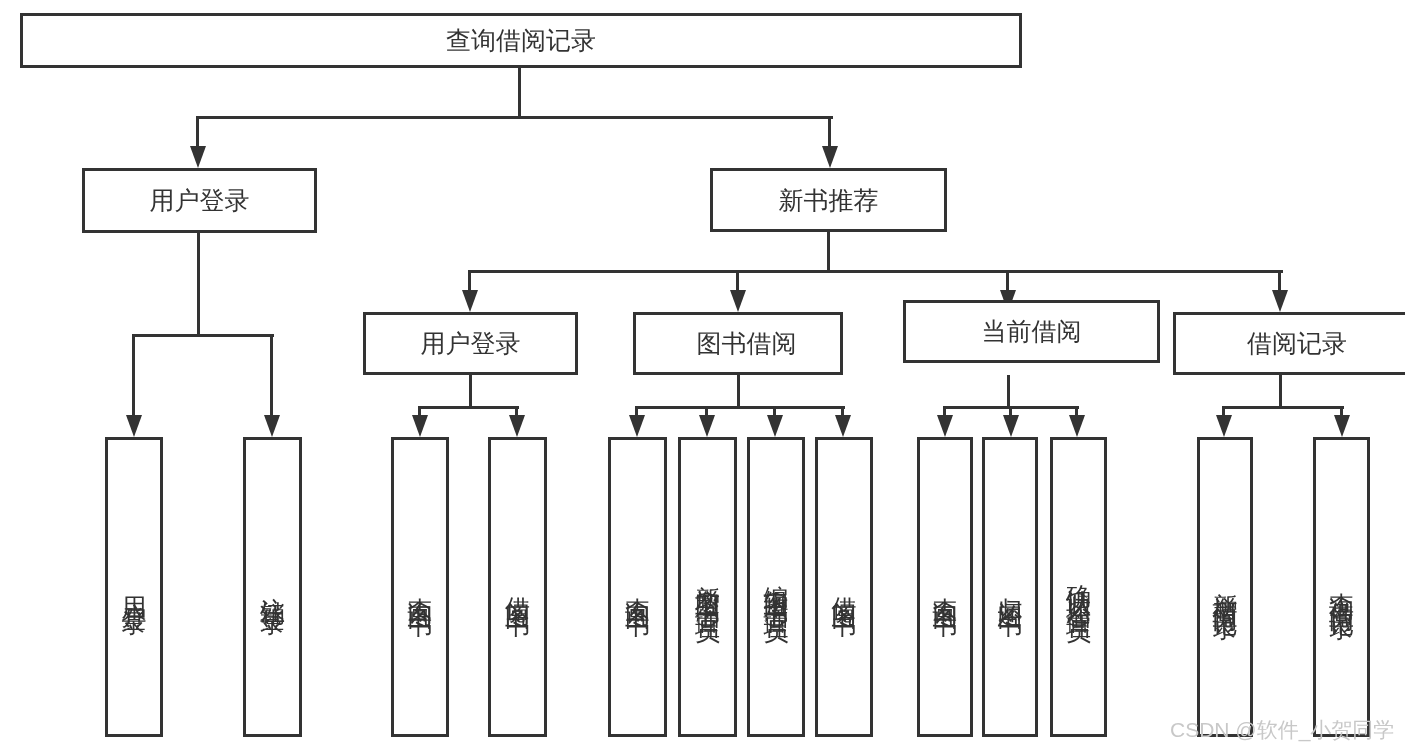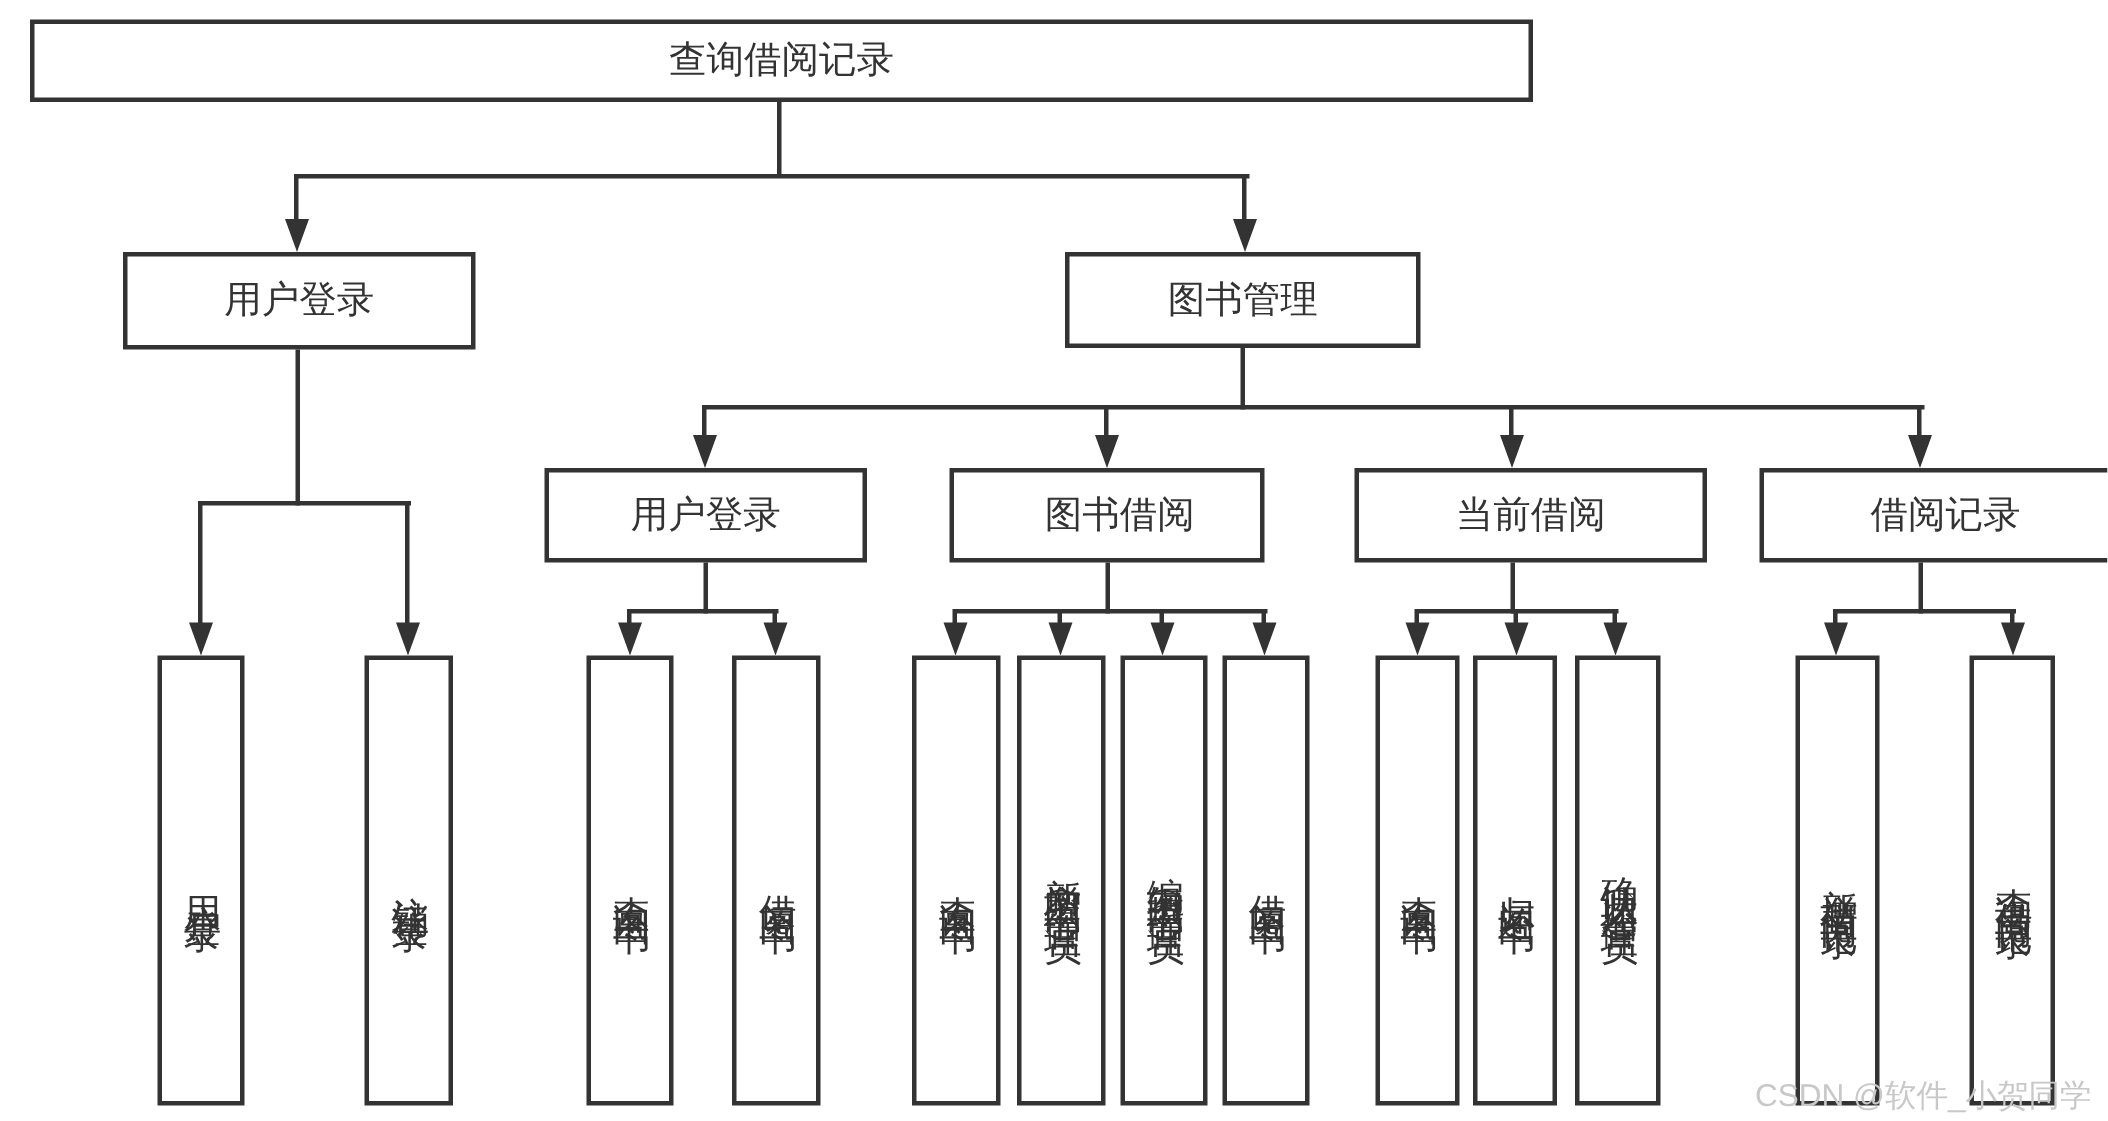--- a/index.html
+++ b/index.html
@@ -55,21 +55,21 @@
   <div class="node" style="left:20px;top:13px;width:1002px;height:55px;">查询借阅记录</div>
 
   <div class="vline" style="left:518px;top:68px;height:50px;"></div>
   <div class="hline" style="left:197px;top:116px;width:636px;"></div>
   <div class="vline" style="left:196px;top:116px;height:32px;"></div>
   <div class="arrow" style="left:190px;top:146px;"></div>
   <div class="vline" style="left:828px;top:116px;height:32px;"></div>
   <div class="arrow" style="left:822px;top:146px;"></div>
 
   <div class="node" style="left:82px;top:168px;width:235px;height:65px;">用户登录</div>
-  <div class="node" style="left:710px;top:168px;width:237px;height:64px;">图书管理</div>
+  <div class="node" style="left:710px;top:168px;width:237px;height:64px;">新书推荐</div>
 
   <div class="vline" style="left:197px;top:233px;height:104px;"></div>
   <div class="hline" style="left:133px;top:334px;width:141px;"></div>
   <div class="vline" style="left:132px;top:334px;height:85px;"></div>
   <div class="arrow" style="left:126px;top:415px;"></div>
   <div class="vline" style="left:270px;top:334px;height:85px;"></div>
   <div class="arrow" style="left:264px;top:415px;"></div>
 
   <div class="vline" style="left:827px;top:232px;height:41px;"></div>
   <div class="hline" style="left:469px;top:270px;width:814px;"></div>
@@ -77,21 +77,21 @@
   <div class="arrow" style="left:462px;top:290px;"></div>
   <div class="vline" style="left:736px;top:270px;height:25px;"></div>
   <div class="arrow" style="left:730px;top:290px;"></div>
   <div class="vline" style="left:1006px;top:270px;height:25px;"></div>
   <div class="arrow" style="left:1000px;top:290px;"></div>
   <div class="vline" style="left:1278px;top:270px;height:25px;"></div>
   <div class="arrow" style="left:1272px;top:290px;"></div>
 
   <div class="node" style="left:363px;top:312px;width:215px;height:63px;">用户登录</div>
   <div class="node" style="left:633px;top:312px;width:210px;height:63px;padding-left:17px;">图书借阅</div>
-  <div class="node" style="left:903px;top:312px;width:235px;height:63px;">当前借阅</div>
+  <div class="node" style="left:903px;top:300px;width:257px;height:63px;">当前借阅</div>
   <div class="node" style="left:1173px;top:312px;width:248px;height:63px;">借阅记录</div>
 
   <div class="vline" style="left:469px;top:375px;height:34px;"></div>
   <div class="hline" style="left:419px;top:406px;width:100px;"></div>
   <div class="vline" style="left:418px;top:406px;height:13px;"></div>
   <div class="arrow" style="left:412px;top:415px;"></div>
   <div class="vline" style="left:515px;top:406px;height:13px;"></div>
   <div class="arrow" style="left:509px;top:415px;"></div>
 
   <div class="vline" style="left:737px;top:375px;height:34px;"></div>

